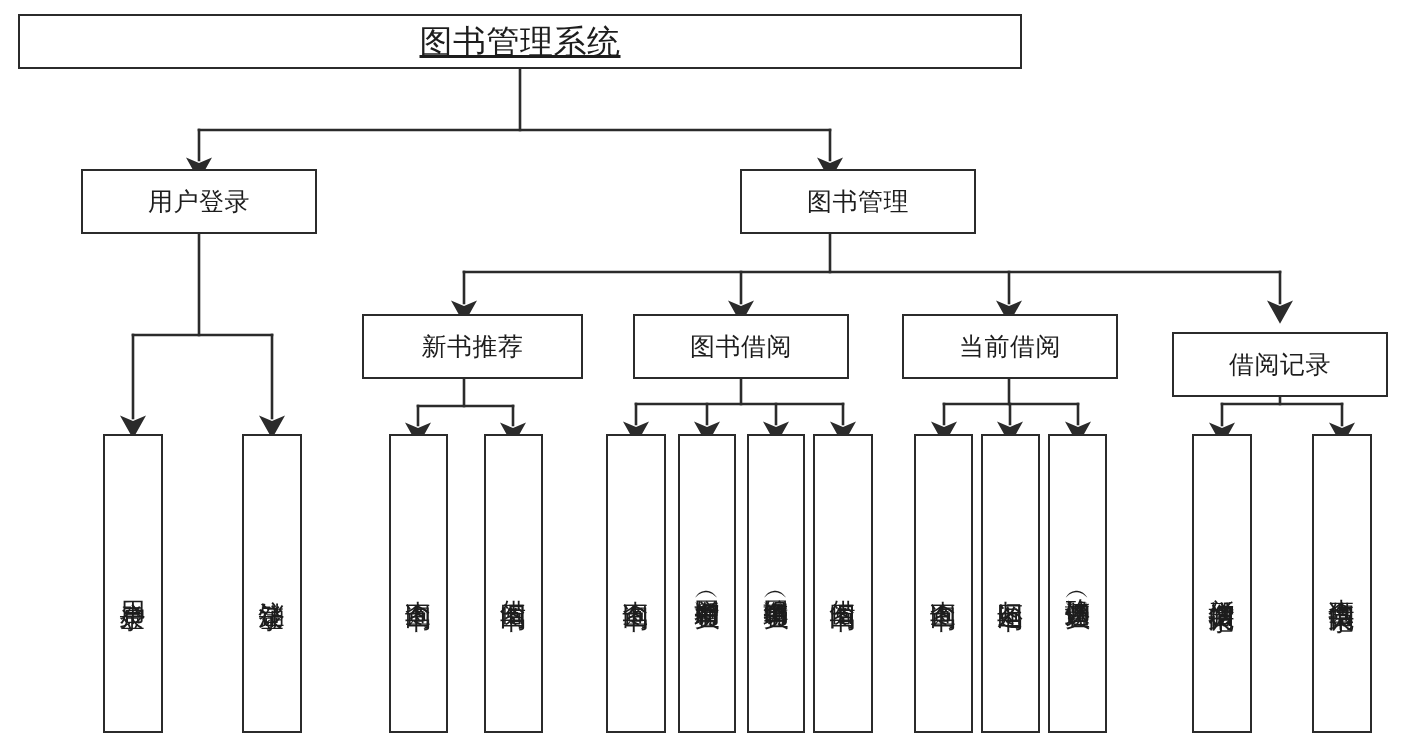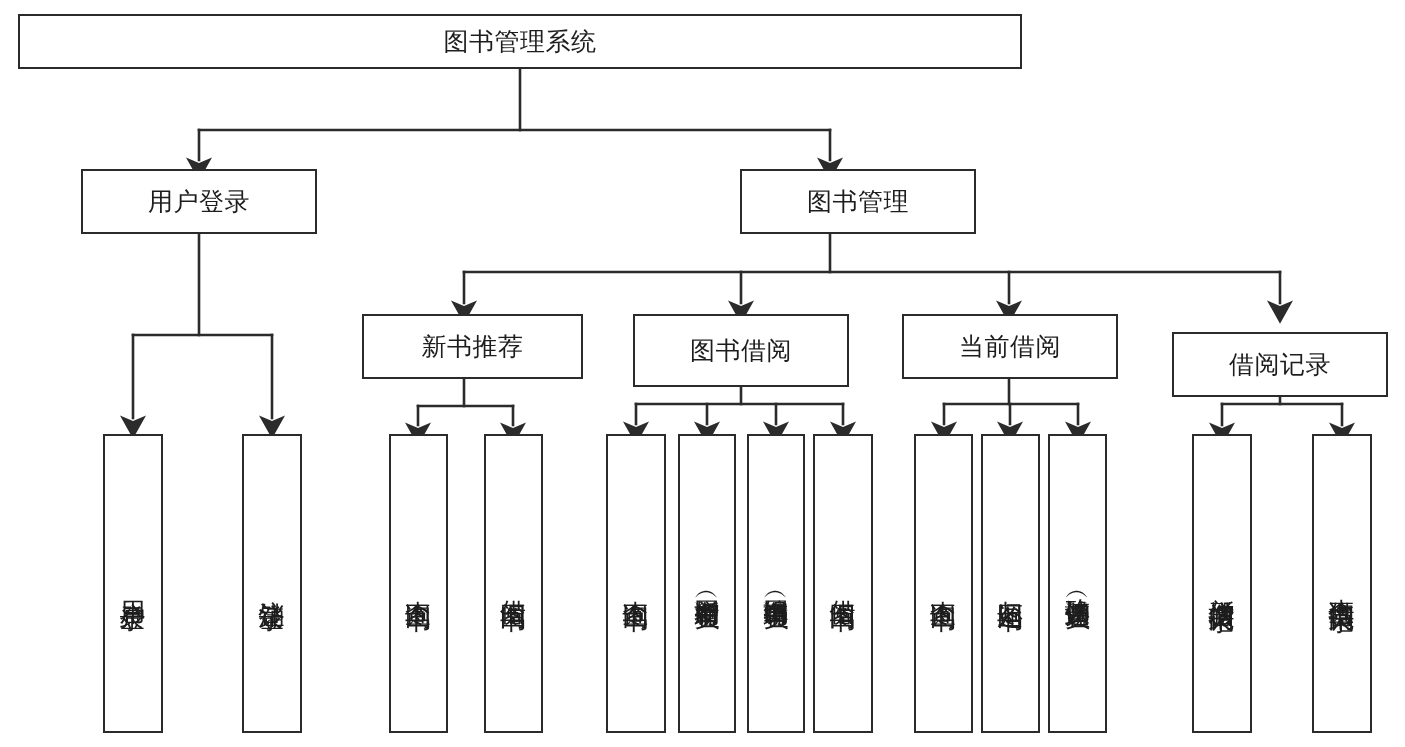--- a/index.html
+++ b/index.html
@@ -39,21 +39,22 @@
     text-align: center;
     line-height: 1.02;
     letter-spacing: 0.5px;
     white-space: nowrap;
   }
   
   .node.horiz .label {
     font-size: 25px;
   }
   .node.root .label {
-    font-size: 25px;
+    font-size: 33px;
+    text-decoration: underline;
   }
   
   .node.vert {
     align-items: center;
     justify-content: center;
   }
   .node.vert .label {
     writing-mode: vertical-rl;
     text-orientation: upright;
     -webkit-writing-mode: vertical-rl;
@@ -142,21 +143,21 @@
   <div class="node horiz" style="left:81px; top:169px; width:236px; height:65px;">
     <span class="label">用户登录</span>
   </div>
   <div class="node horiz" style="left:712px; top:169px; width:236px; height:65px;margin-left:28px;">
     <span class="label">图书管理</span>
   </div>
 
   <div class="node horiz" style="left:362px; top:314px; width:221px; height:65px;">
     <span class="label">新书推荐</span>
   </div>
-  <div class="node horiz" style="left:633px; top:314px; width:216px; height:73px;">
+  <div class="node horiz" style="left:633px; top:314px; width:216px; height:65px;">
     <span class="label">图书借阅</span>
   </div>
   <div class="node horiz" style="left:902px; top:314px; width:216px; height:65px;">
     <span class="label">当前借阅</span>
   </div>
   <div class="node horiz" style="left:1172px; top:314px; width:216px; height:65px;margin-top:18px;">
     <span class="label">借阅记录</span>
   </div>
 
   <div class="node vert" style="left:103px; top:434px; width:60px; height:299px;">

